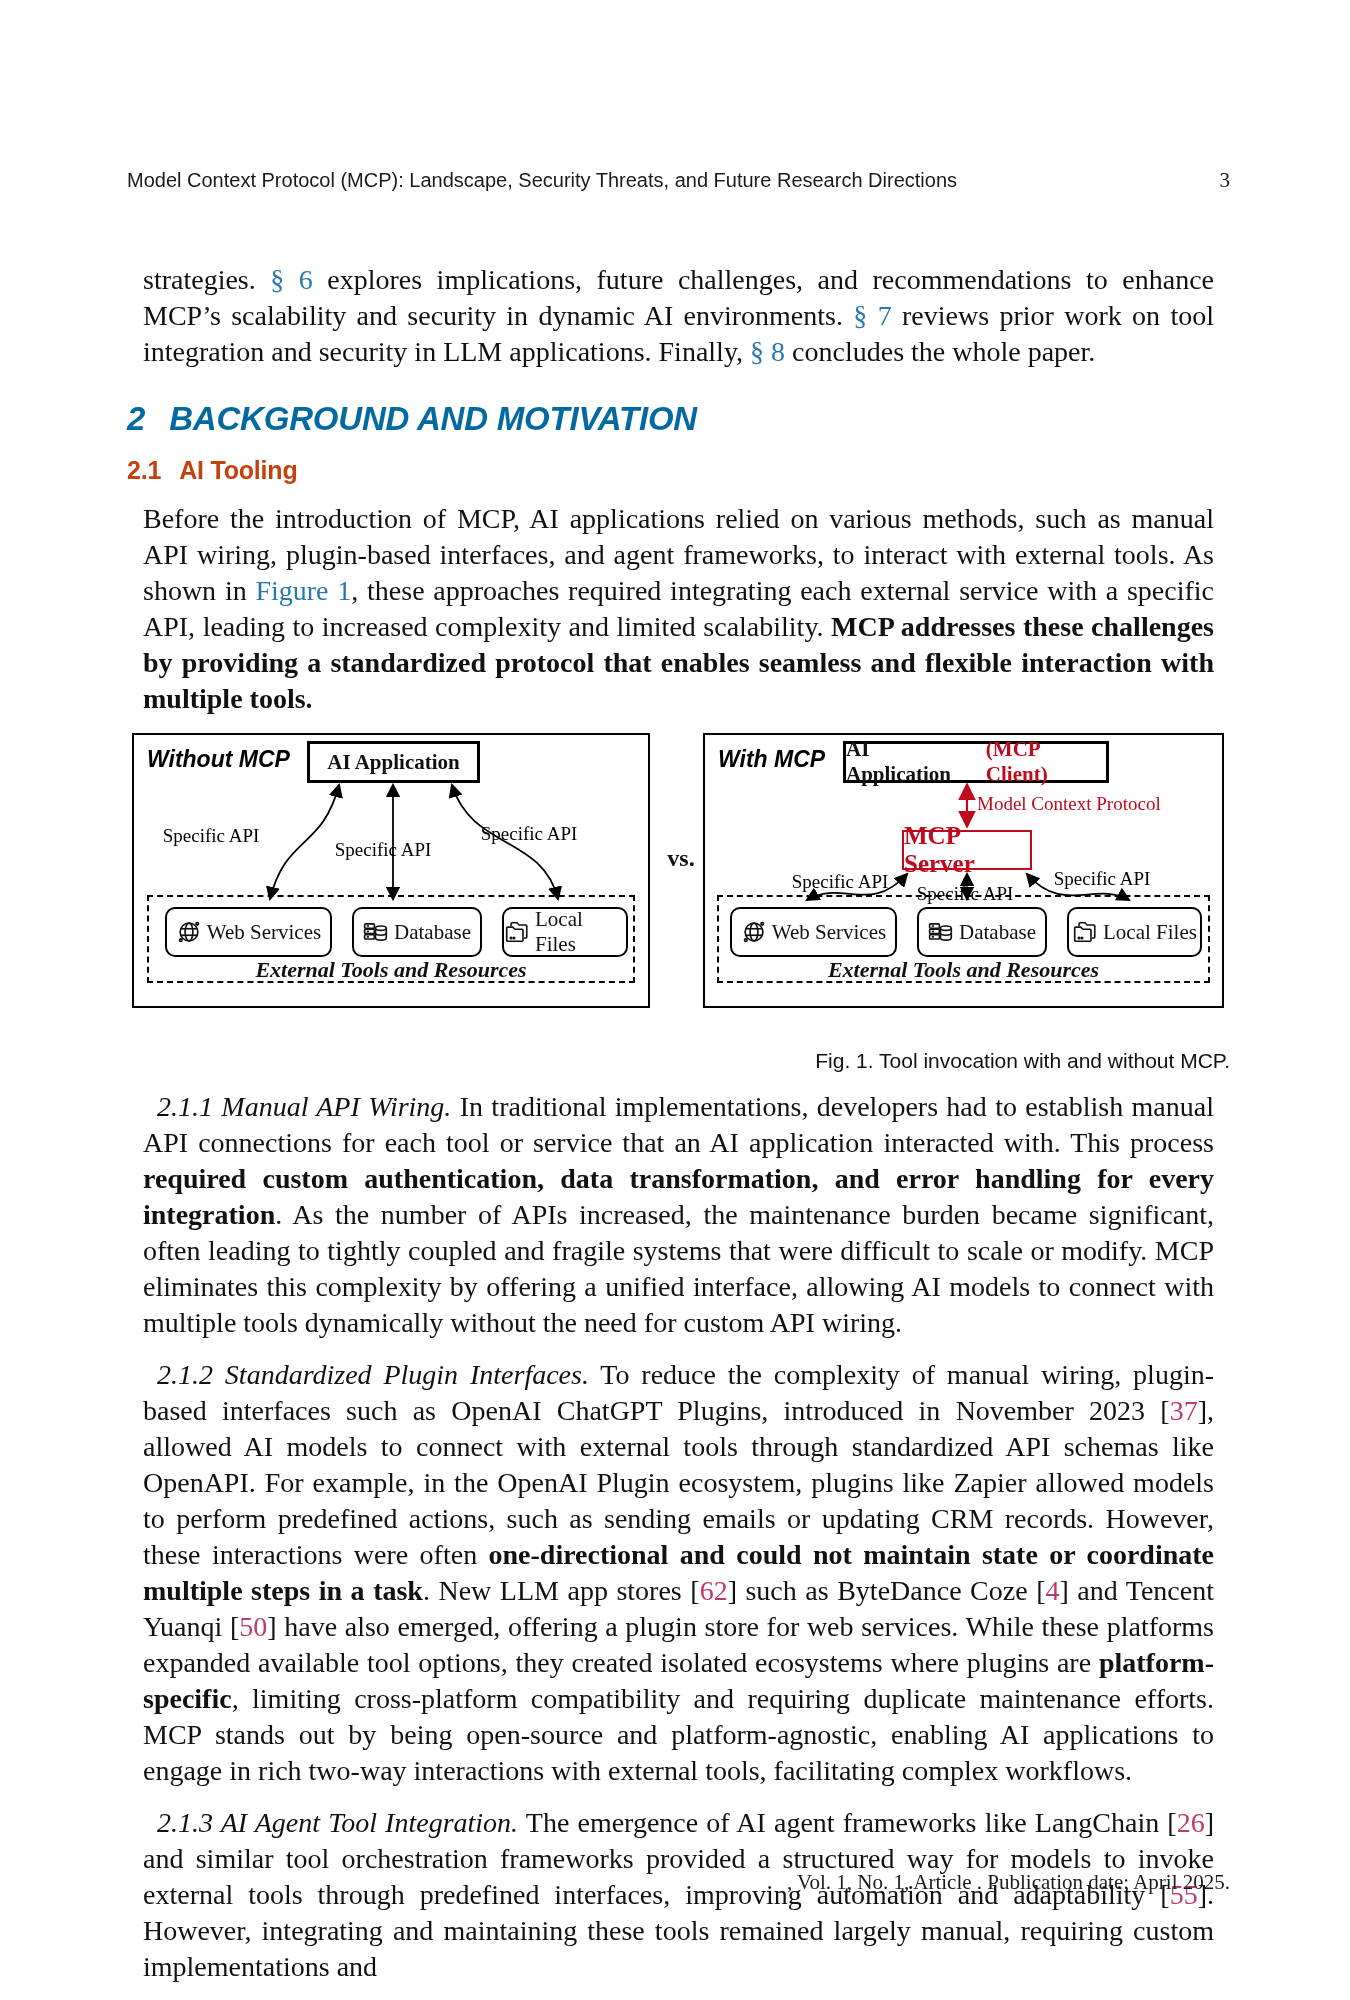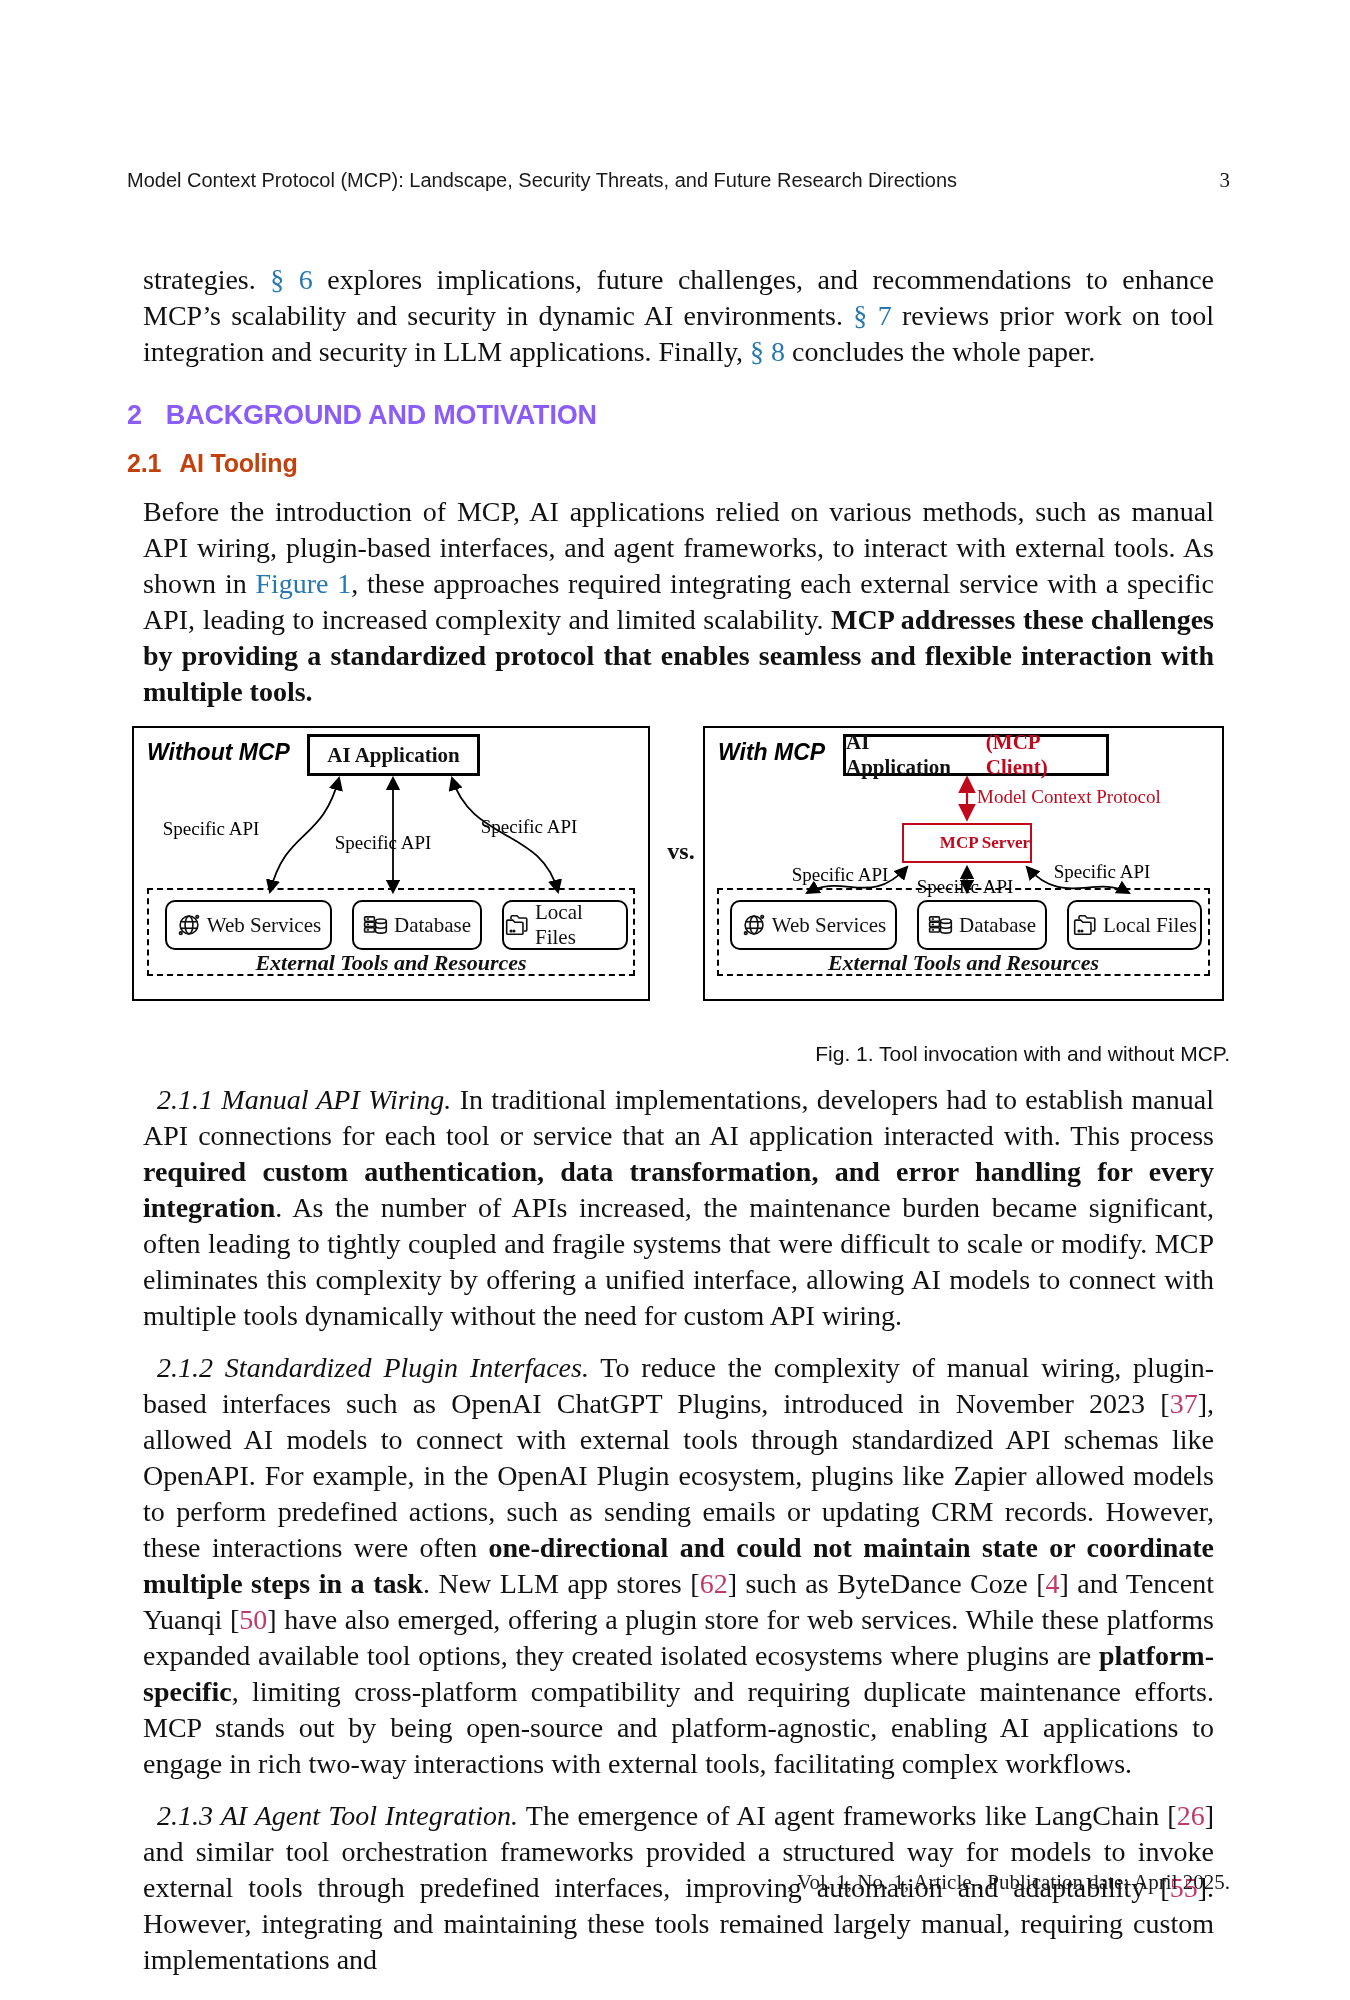--- a/index.html
+++ b/index.html
@@ -27,21 +27,21 @@
     margin:16px;font-size:28px;line-height:36px;text-align:justify;
     color:var(--ink);
   }
   .seg-bold{font-weight:700;}
   .seg-link{color:var(--link);}
   .seg-cite{color:var(--cite);}
   .seg-run{font-style:italic;}
   p.subsec{text-indent:14px;}
   h2.sec{
     margin:30px 0 0 0;font-family:"Liberation Sans",sans-serif;
-    font-size:27px;font-weight:700;color:#8b5cf6;letter-spacing:-0.2px;
+    font-size:33px;font-weight:700;color:#0369a1;letter-spacing:-0.2px;font-style:italic;
   }
   h3.subsec-title{
     margin:18px 0 0 0;font-family:"Liberation Sans",sans-serif;
     font-size:25px;font-weight:700;color:#c2410c;letter-spacing:-0.2px;
   }
   .sec-num{display:inline-block;margin-right:24px;}
   .subsec-num{display:inline-block;margin-right:18px;}
   p.after-head{margin-top:16px;}
   
   .fig-block{margin-top:8px;}
@@ -60,21 +60,21 @@
   .app-box{
     position:absolute;top:6px;height:42px;border:3px solid #000;background:#fff;
     display:flex;align-items:center;justify-content:center;gap:8px;
     font-weight:700;font-size:21px;box-sizing:border-box;
   }
   .app-box .client{color:var(--mcp);}
   .server-box{
     position:absolute;left:197px;top:95px;width:130px;height:40px;
     border:2.5px solid var(--mcp);background:#fff;box-sizing:border-box;
     display:flex;align-items:center;justify-content:flex-end;
-    font-weight:700;font-size:17px;color:var(--mcp);padding-left:20px;
+    font-weight:700;font-size:25px;color:var(--mcp);
   }
   .protocol-label{
     position:absolute;left:272px;top:58px;font-size:19px;color:var(--mcp);
     white-space:nowrap;
   }
   .dashed-box{
     position:absolute;top:160px;height:88px;border:2.5px dashed #000;
     box-sizing:border-box;background:#fff;
   }
   .tool-box{

